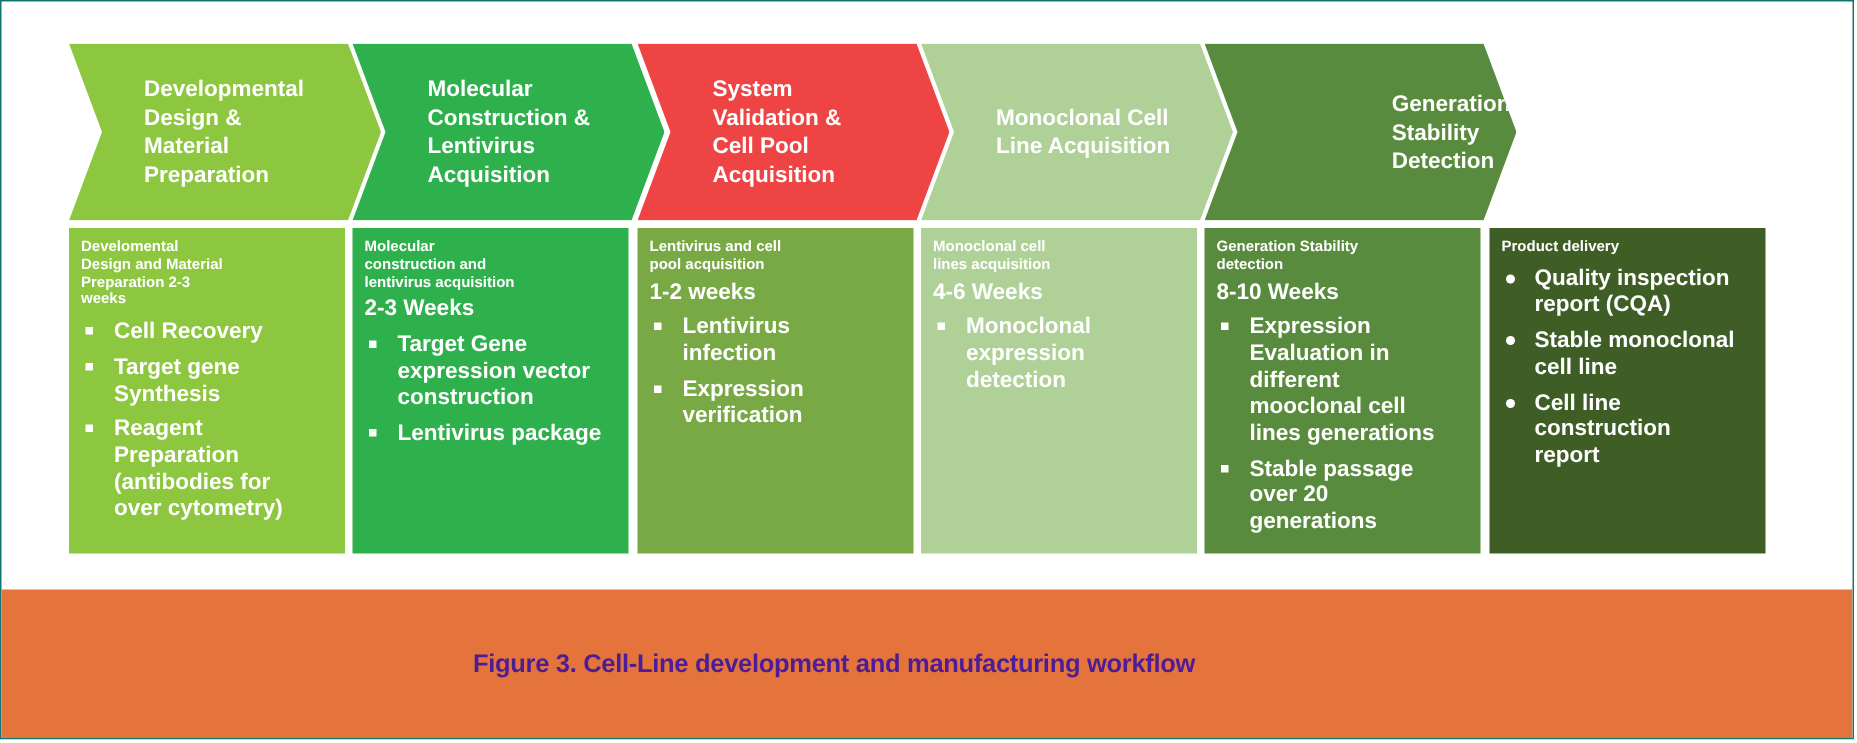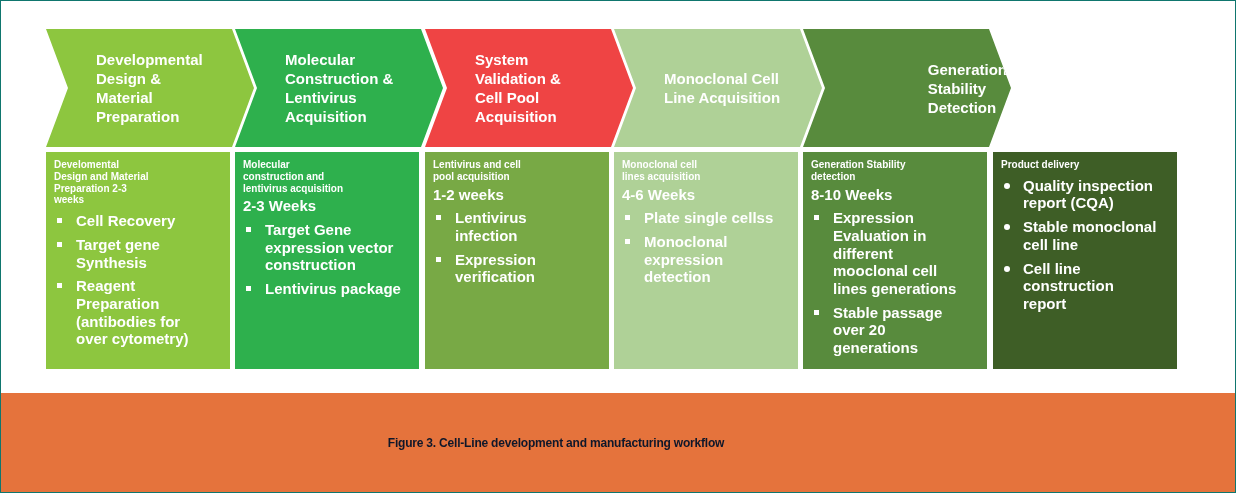--- a/index.html
+++ b/index.html
@@ -36,22 +36,22 @@
   .box-list li + li { margin-top:6px; }
   .box-list li::before { content:""; position:absolute; left:3px; top:6px; background:#ffffff; }
   .box-list.square li::before { width:5px; height:5px; }
   .box-list.disc li::before { width:6px; height:6px; border-radius:50%; }
   
   .caption-bar {
     position:absolute; left:0; right:0; top:392px; bottom:0;
     display:flex; align-items:center; justify-content:center;
   }
   .caption-text {
-    position:relative; left:-62px; color:#0f172a;
-    font-size:12px; font-weight:bold; letter-spacing:-0.2px;
+    position:relative; left:-62px; color:#4c1d95;
+    font-size:17px; font-weight:bold; letter-spacing:-0.2px;
   }
 </style>
 </head>
 <body>
 
 <div class="canvas">
 
   <div class="chevron pos0" style="background: rgb(141, 198, 63);">
     <span class="chevron-label">Developmental
 Design &amp;
@@ -119,21 +119,20 @@
       <li>Expression
 verification</li>
     </ul>
   </div>
 
   <div class="stage-box pos3" style="background: rgb(175, 209, 151);">
     <div class="box-title">Monoclonal cell
 lines acquisition</div>
     <div class="box-duration">4-6 Weeks</div>
     <ul class="box-list square">
-      <li>Plate single cellss</li>
       <li>Monoclonal
 expression
 detection</li>
     </ul>
   </div>
 
   <div class="stage-box pos4" style="background: rgb(88, 139, 61);">
     <div class="box-title">Generation Stability
 detection</div>
     <div class="box-duration">8-10 Weeks</div>

